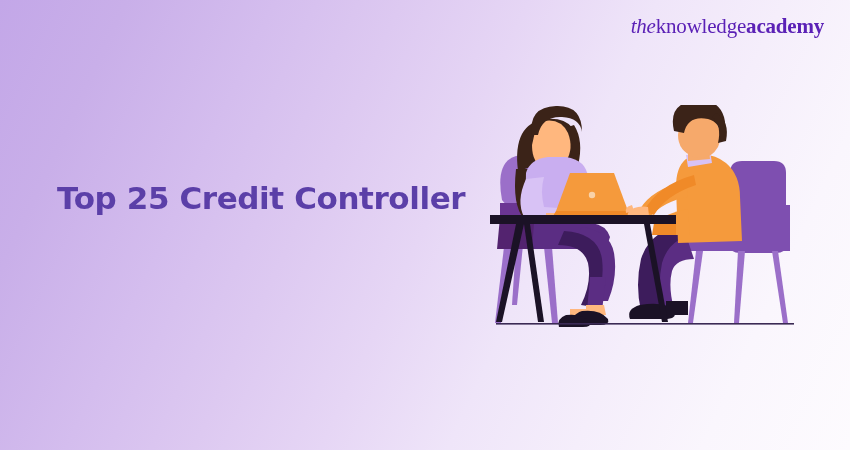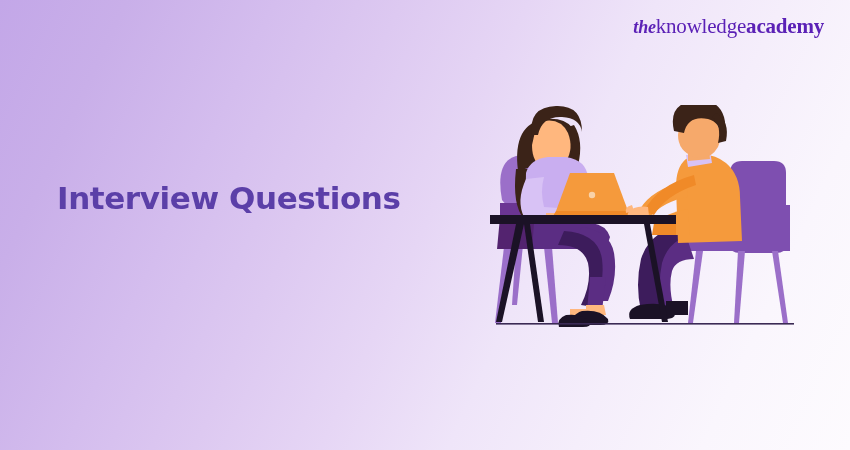--- a/index.html
+++ b/index.html
@@ -48,22 +48,21 @@
     top: 16px;
     color: #5b21b6;
     font-family: "Liberation Serif", "DejaVu Serif", serif;
     font-size: 21px;
     letter-spacing: -0.2px;
     white-space: nowrap;
     line-height: 1;
   }
   #logo .the {
     font-style: italic;
-    font-size: 18px;
-    font-weight: bold;
+    font-size: 21px;
   }
   #logo .knowledge { font-weight: 400; text-align: center; }
   #logo .academy   { font-weight: 700; font-family: Liberation Serif, serif; }
 
   
   #headline {
     position: absolute;
     left: 57px;
     top: 178px;
     width: 420px;
@@ -91,21 +90,21 @@
 
 <div id="banner">
 
   <div id="grain"></div>
 
   <div id="logo">
     <span class="the">the</span><span class="knowledge">knowledge</span><span class="academy">academy</span>
   </div>
 
   <div id="headline">
-    <span class="l2">Interview Questions</span>
+    <span class="l1">Top 25 Credit Controller</span>
   </div>
 
   <div id="scene">
     <svg viewBox="0 0 340 235" width="340" height="235" xmlns="http://www.w3.org/2000/svg">
 
       <g>
 
         <path d="M12 95 q-7 -38 14 -44 l22 -3 l0 52 l-30 2 z" fill="#9b6fc9"></path>
 
         <path d="M14 142 l-9 76 l6 0 l11 -76 z" fill="#9b6fc9"></path>

